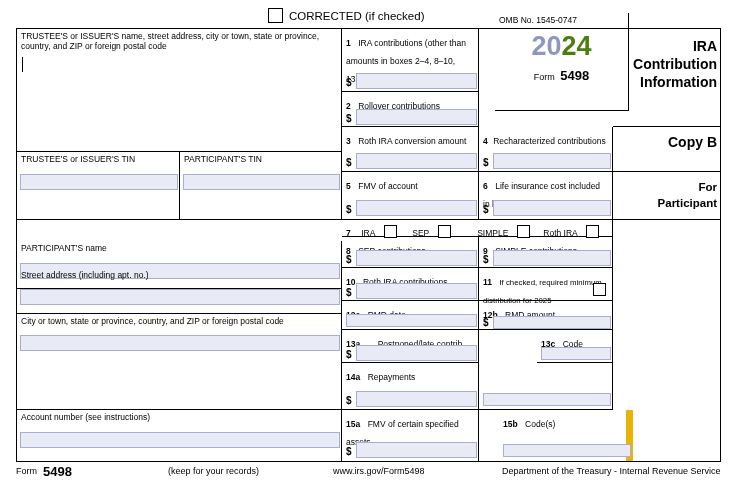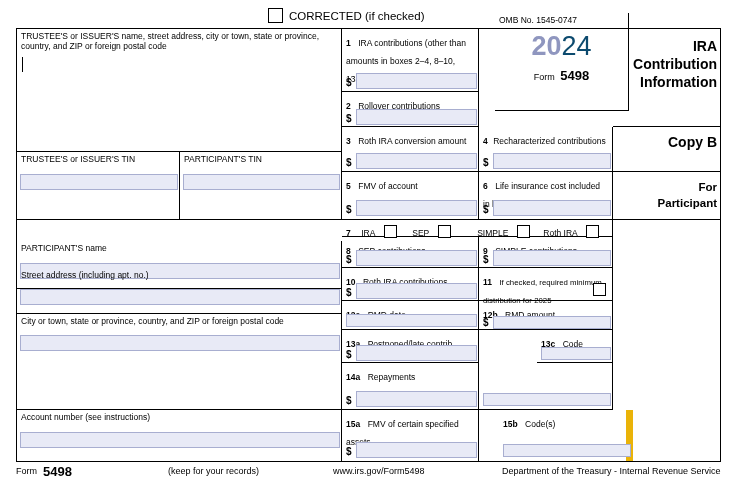--- a/index.html
+++ b/index.html
@@ -74,21 +74,21 @@
     top: 466px; left: 16px; width: 705px;
     font-size: 9px;
   }
   .f-l { position: absolute; left: 0; }
   .f-5498 { font-size: 13px; font-weight: bold; }
   .big2024 {
     font-size: 27px;
     letter-spacing: 0px;
   }
   .big2024 .lt { color: #8f96bf; font-weight: bold; }
-  .big2024 .dk { color: #0c4a6e; font-weight: normal; }
+  .big2024 .dk { color: #4d7c0f; font-weight: bold; }
   .cbx {
     display: inline-block;
     width: 11px; height: 11px;
     border: 1px solid #000;
     background: #fff;
     vertical-align: -2px;
   }
   .rtitle {
     font-size: 14px;
     font-weight: bold;
@@ -264,21 +264,21 @@
       <span class="num">12b</span>
       <span class="lbl" style="margin-left:3px;">RMD amount</span>
     </div>
     <div class="dollar" style="position:absolute;left:4px;bottom:1px;">$</div>
     <div class="fieldshade" style="left:14px;width:116px;bottom:0px;height:11px;"></div>
   </div>
 
   <div class="abs" style="top:330px;left:342px;width:137px;height:33px;border-right:1px solid #000;border-bottom:1px solid #000;">
     <div style="padding:3px 4px 0 4px;">
       <span class="num">13a</span>
-      <span class="lbl" style="margin-left:3px;">Postponed/late contrib.</span>
+      <span class="lbl" style="margin-left:13px;">Postponed/late contrib.</span>
     </div>
     <div class="dollar" style="position:absolute;left:4px;bottom:2px;">$</div>
     <div class="fieldshade" style="left:14px;width:119px;bottom:1px;"></div>
   </div>
 
 
   <div class="abs" style="top:330px;left:537px;width:76px;height:33px;border-right:1px solid #000;border-bottom:1px solid #000;">
     <div style="padding:3px 3px 0 4px;">
       <span class="num">13c</span>
       <span class="lbl" style="margin-left:3px;">Code</span>

